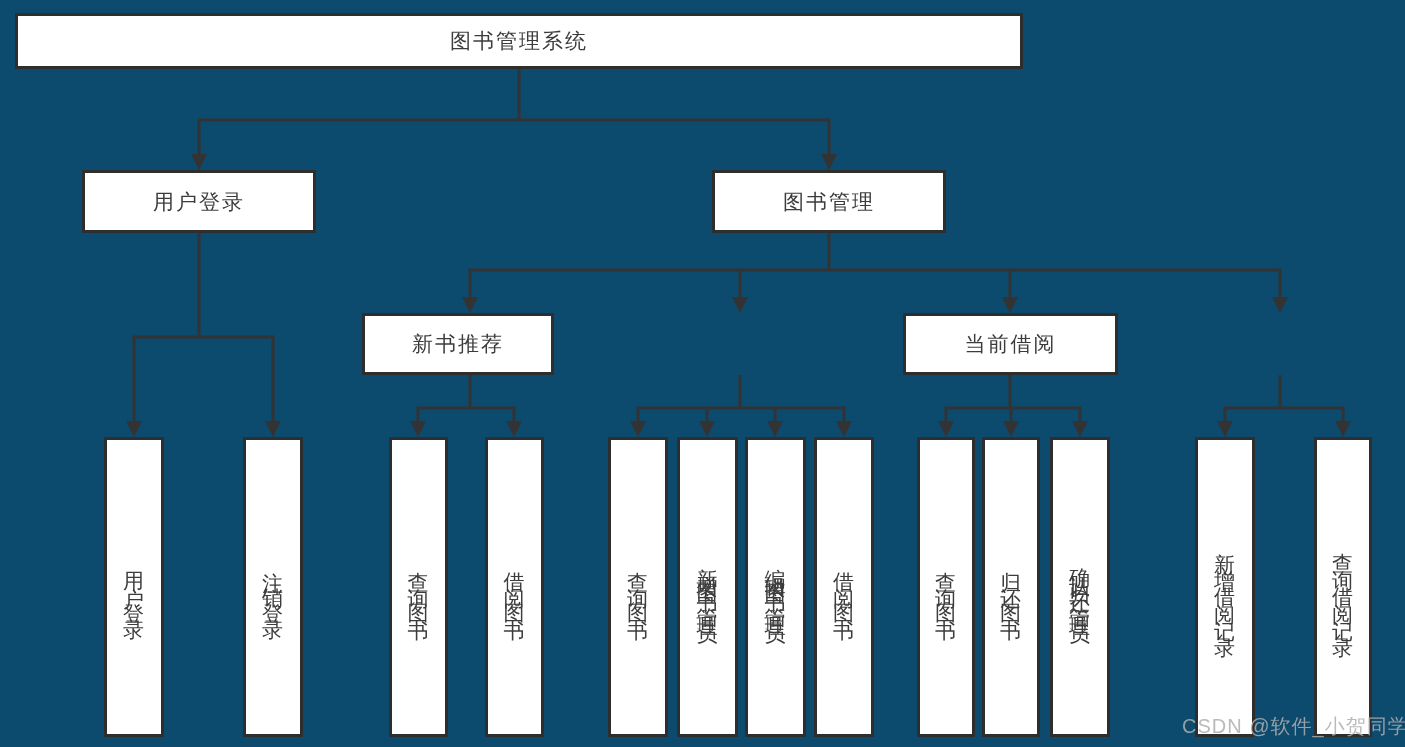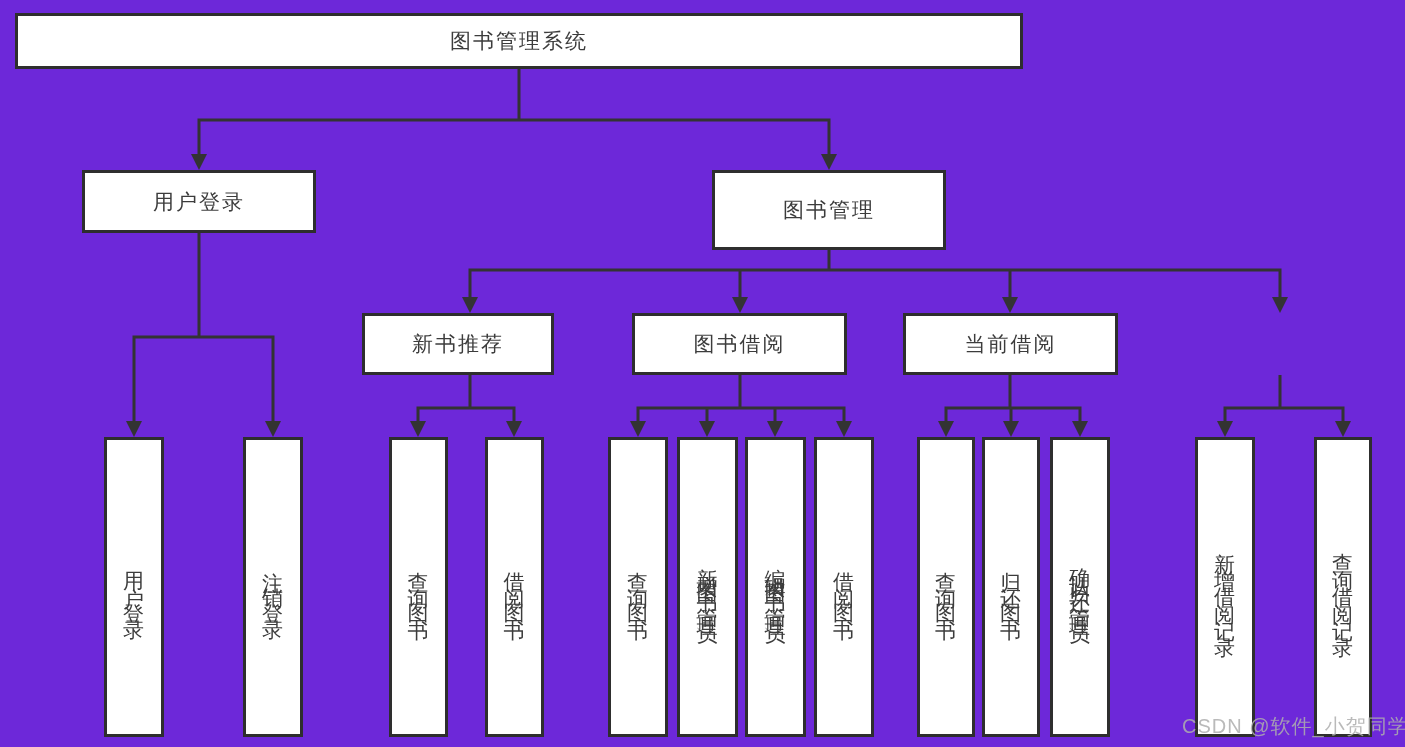--- a/index.html
+++ b/index.html
@@ -2,21 +2,21 @@
 <html><head>
 <meta charset="utf-8">
 <style>
   * { margin:0; padding:0; box-sizing:border-box; }
   html,body { background:#ffffff; }
   body { font-family:"Liberation Sans","DejaVu Sans",sans-serif; }
 
   .canvas {
     position:relative;
     width:1405px; height:747px;
-    background:#6d28d9;
+    background:#0c4a6e;
     overflow:hidden;
   }
 
   svg.wires { position:absolute; left:0; top:0; z-index:1; }
   .wire { stroke:#333333; stroke-width:3; fill:none; }
   .arw  { fill:#333333; stroke:none; }
 
   .node {
     position:absolute;
     border:3px solid #2e2e2e;
@@ -27,21 +27,21 @@
     color:#3c3c3c;
     font-size:21px;
     letter-spacing:2px;
     z-index:2;
     white-space:nowrap;
   }
 
   .root  { left:15px;  top:13px;  width:1008px; height:56px; }
 
   .l2a   { left:82px;  top:170px; width:234px; height:63px; }
-  .l2b   { left:712px; top:170px; width:234px; height:80px; }
+  .l2b   { left:712px; top:170px; width:234px; height:63px; }
 
   .l3    { top:313px; height:62px; }
   .l3a   { left:362px;  width:192px; }
   .l3b   { left:632px;  width:215px; }
   .l3c   { left:903px;  width:215px; }
   .l3d   { left:1173px; width:215px; }
 
   .leaf  { top:437px; height:300px; }
 
   .vtext {
@@ -113,23 +113,20 @@
   <div class="node l2a">
     <span>用户登录</span>
   </div>
   <div class="node l2b">
     <span>图书管理</span>
   </div>
 
   <div class="node l3 l3a">
     <span>新书推荐</span>
   </div>
-  <div class="node l3 l3b">
-    <span>图书借阅</span>
-  </div>
   <div class="node l3 l3c">
     <span>当前借阅</span>
   </div>
 
   <div class="node leaf" style="left:104px;width:60px">
     <span class="vtext len4">用户登录</span>
   </div>
   <div class="node leaf" style="left:243px;width:60px">
     <span class="vtext len4">注销登录</span>
   </div>

